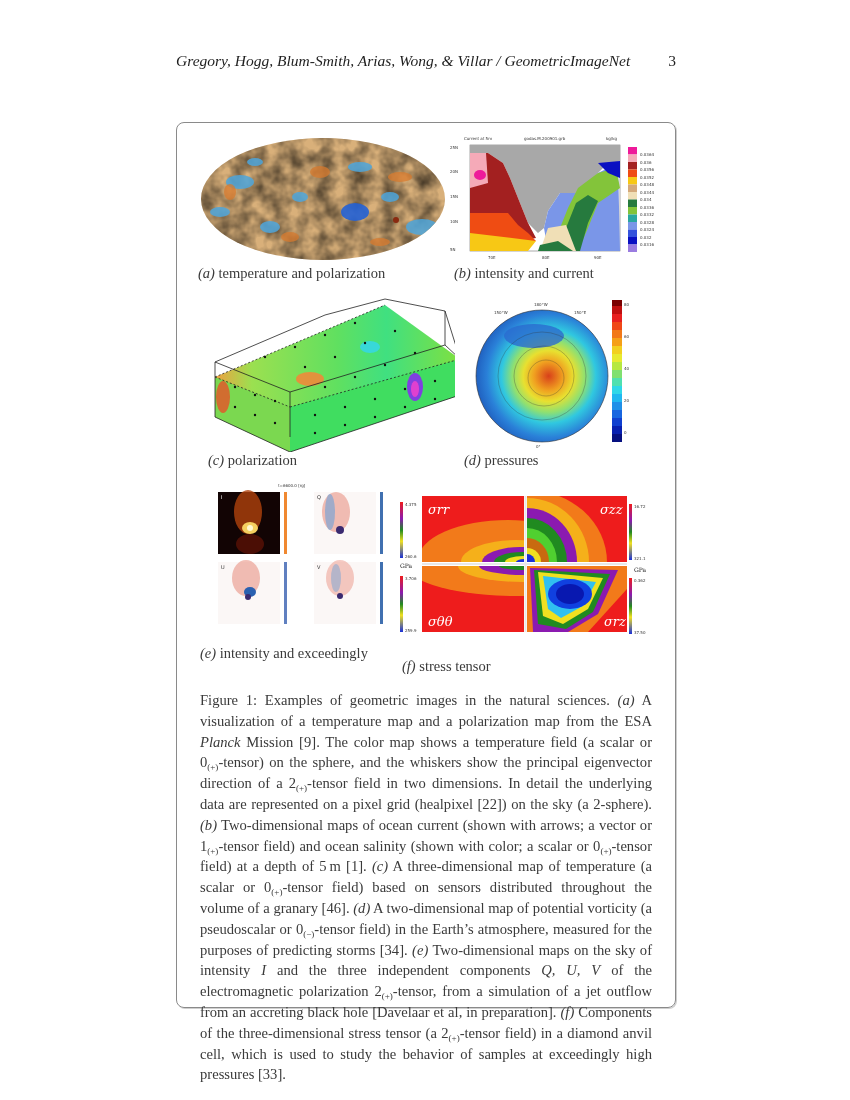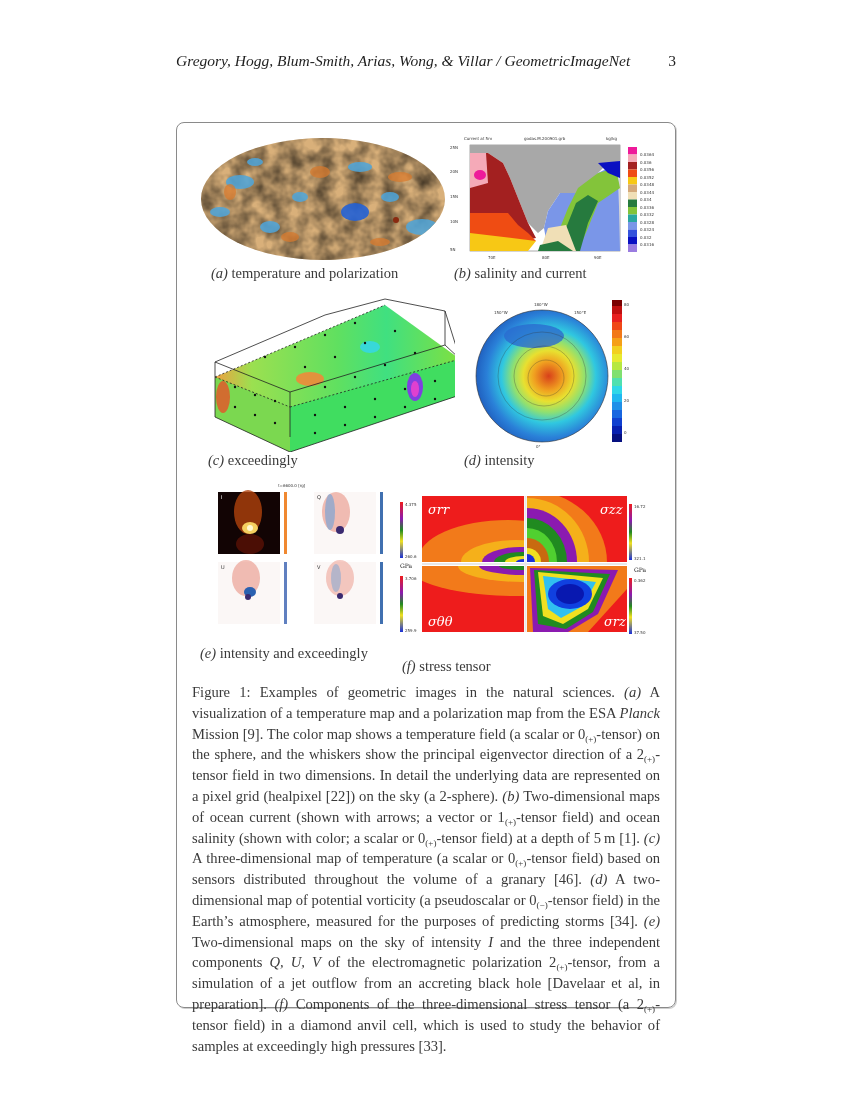--- a/index.html
+++ b/index.html
@@ -8,21 +8,21 @@
   .running-head { position:absolute; left:176px; top:52px; width:500px; height:20px;
          font-family:"Liberation Serif",serif; font-style:italic; font-size:15.5px; color:#1e1e1e; }
   .running-head .pagenum { position:absolute; right:0; top:0; font-style:normal; }
   .figbox { position:absolute; left:176px; top:122px; width:498px; height:884px;
          border:1px solid #8a8a8a; border-radius:8px; box-shadow:1px 1px 0 #cfcfcf; }
   .panel { position:absolute; }
   .caption-sub { position:absolute; font-family:"Liberation Serif",serif; font-size:14.5px; color:#3a3a3a; white-space:nowrap; }
   .caption-sub i { font-style:italic; }
   .caption { position:absolute; left:188px; top:678px; width:476px;
          font-family:"Liberation Serif",serif; font-size:14.6px; line-height:20.8px; color:#3a3a3a; text-align:justify; }
-  .caption p { margin:4px; }
+  .caption p { margin:12px; }
   .caption i { font-style:italic; }
   sub { font-size:9px; vertical-align:-3px; line-height:0; }
   .tiny { font-family:"DejaVu Sans",sans-serif; font-size:4px; fill:#333; }
 </style>
 </head>
 <body>
 
 <div class="running-head">
   <span>Gregory, Hogg, Blum-Smith, Arias, Wong, &amp; Villar / GeometricImageNet</span>
   <span class="pagenum">3</span>
@@ -57,21 +57,21 @@
     <g fill="#d77a2e" opacity="0.75">
       <ellipse cx="120" cy="35" rx="10" ry="6"></ellipse>
         <ellipse cx="200" cy="40" rx="12" ry="5"></ellipse>
       <ellipse cx="90" cy="100" rx="9" ry="5"></ellipse>
         <ellipse cx="180" cy="105" rx="10" ry="4"></ellipse>
       <ellipse cx="30" cy="55" rx="6" ry="8"></ellipse>
     </g>
     <circle cx="196" cy="83" r="3" fill="#8a2a10"></circle>
   </g>
 </svg>
-<div class="caption-sub" style="left:211px;top:265px">
+<div class="caption-sub" style="left:198px;top:265px">
   <i>(a)</i> <span>temperature and polarization</span>
 </div>
 
 <svg class="panel" style="left:448px;top:133px" width="222" height="130" viewBox="0 0 222 130">
   <text class="tiny" x="16" y="7">Current at 5m</text>
   <text class="tiny" x="76" y="7">godas.M.200901.grb</text>
   <text class="tiny" x="158" y="7">kg/kg</text>
   <rect x="22" y="12" width="150" height="106" fill="#ffffff" stroke="#555" stroke-width="0.5"></rect>
 
   <path d="M22,12 H172 V28 L155,35 L130,60 L112,60 L100,78 L96,95 L90,100 L80,90 L70,65 L62,45 L55,30 L40,20 L22,20Z" fill="#a8a8a8"></path>
@@ -121,21 +121,21 @@
     <text class="tiny" x="192" y="68">0.034</text>
     <text class="tiny" x="192" y="75.5">0.0336</text>
     <text class="tiny" x="192" y="83">0.0332</text>
     <text class="tiny" x="192" y="90.5">0.0328</text>
     <text class="tiny" x="192" y="98">0.0324</text>
     <text class="tiny" x="192" y="105.5">0.032</text>
     <text class="tiny" x="192" y="113">0.0316</text>
   </g>
 </svg>
 <div class="caption-sub" style="left:454px;top:265px">
-  <i>(b)</i> <span>salinity and current</span>
+  <i>(b)</i> <span>intensity and current</span>
 </div>
 
 <svg class="panel" style="left:205px;top:297px" width="250" height="155" viewBox="0 0 250 155">
   <defs>
     <linearGradient id="gC" x1="0" y1="0" x2="1" y2="0">
       <stop offset="0" stop-color="#f0a040"></stop>
         <stop offset="0.15" stop-color="#9be050"></stop>
       <stop offset="0.5" stop-color="#60e060"></stop>
         <stop offset="0.7" stop-color="#40e080"></stop>
         <stop offset="1" stop-color="#80e040"></stop>
@@ -184,21 +184,21 @@
       <circle cx="200" cy="92" r="1.2"></circle>
       <circle cx="230" cy="84" r="1.2"></circle>
     <circle cx="110" cy="136" r="1.2"></circle>
       <circle cx="140" cy="128" r="1.2"></circle>
       <circle cx="170" cy="120" r="1.2"></circle>
       <circle cx="200" cy="110" r="1.2"></circle>
       <circle cx="230" cy="102" r="1.2"></circle>
   </g>
 </svg>
 <div class="caption-sub" style="left:208px;top:452px">
-  <i>(c)</i> <span>exceedingly</span>
+  <i>(c)</i> <span>polarization</span>
 </div>
 
 <svg class="panel" style="left:464px;top:296px" width="210" height="156" viewBox="0 0 210 156">
   <defs>
     <radialGradient id="gD" cx="0.55" cy="0.5" r="0.55">
       <stop offset="0" stop-color="#d8401a"></stop>
         <stop offset="0.2" stop-color="#f0a020"></stop>
       <stop offset="0.35" stop-color="#e8e030"></stop>
         <stop offset="0.5" stop-color="#90e070"></stop>
       <stop offset="0.65" stop-color="#30c8e0"></stop>
@@ -238,21 +238,21 @@
     <rect x="148" y="130" width="10" height="8" fill="#0820b0"></rect>
       <rect x="148" y="138" width="10" height="8" fill="#061080"></rect>
     <text class="tiny" x="160" y="10">80</text>
     <text class="tiny" x="160" y="42">60</text>
     <text class="tiny" x="160" y="74">40</text>
     <text class="tiny" x="160" y="106">20</text>
     <text class="tiny" x="160" y="138">0</text>
   </g>
 </svg>
 <div class="caption-sub" style="left:464px;top:452px">
-  <i>(d)</i> <span>intensity</span>
+  <i>(d)</i> <span>pressures</span>
 </div>
 
 <svg class="panel" style="left:200px;top:482px" width="190" height="152" viewBox="0 0 190 152">
   <text class="tiny" x="78" y="5">t=6600.0 [rg]</text>
   <rect x="18" y="10" width="62" height="62" fill="#120404"></rect>
   <ellipse cx="48" cy="30" rx="14" ry="22" fill="#b0420c" opacity="0.8"></ellipse>
   <ellipse cx="50" cy="46" rx="8" ry="6" fill="#f5d060"></ellipse>
     <circle cx="50" cy="46" r="3" fill="#fff8d0"></circle>
   <ellipse cx="50" cy="62" rx="14" ry="10" fill="#5a1206" opacity="0.8"></ellipse>
   <rect x="84" y="10" width="3" height="62" fill="#f08830"></rect>

